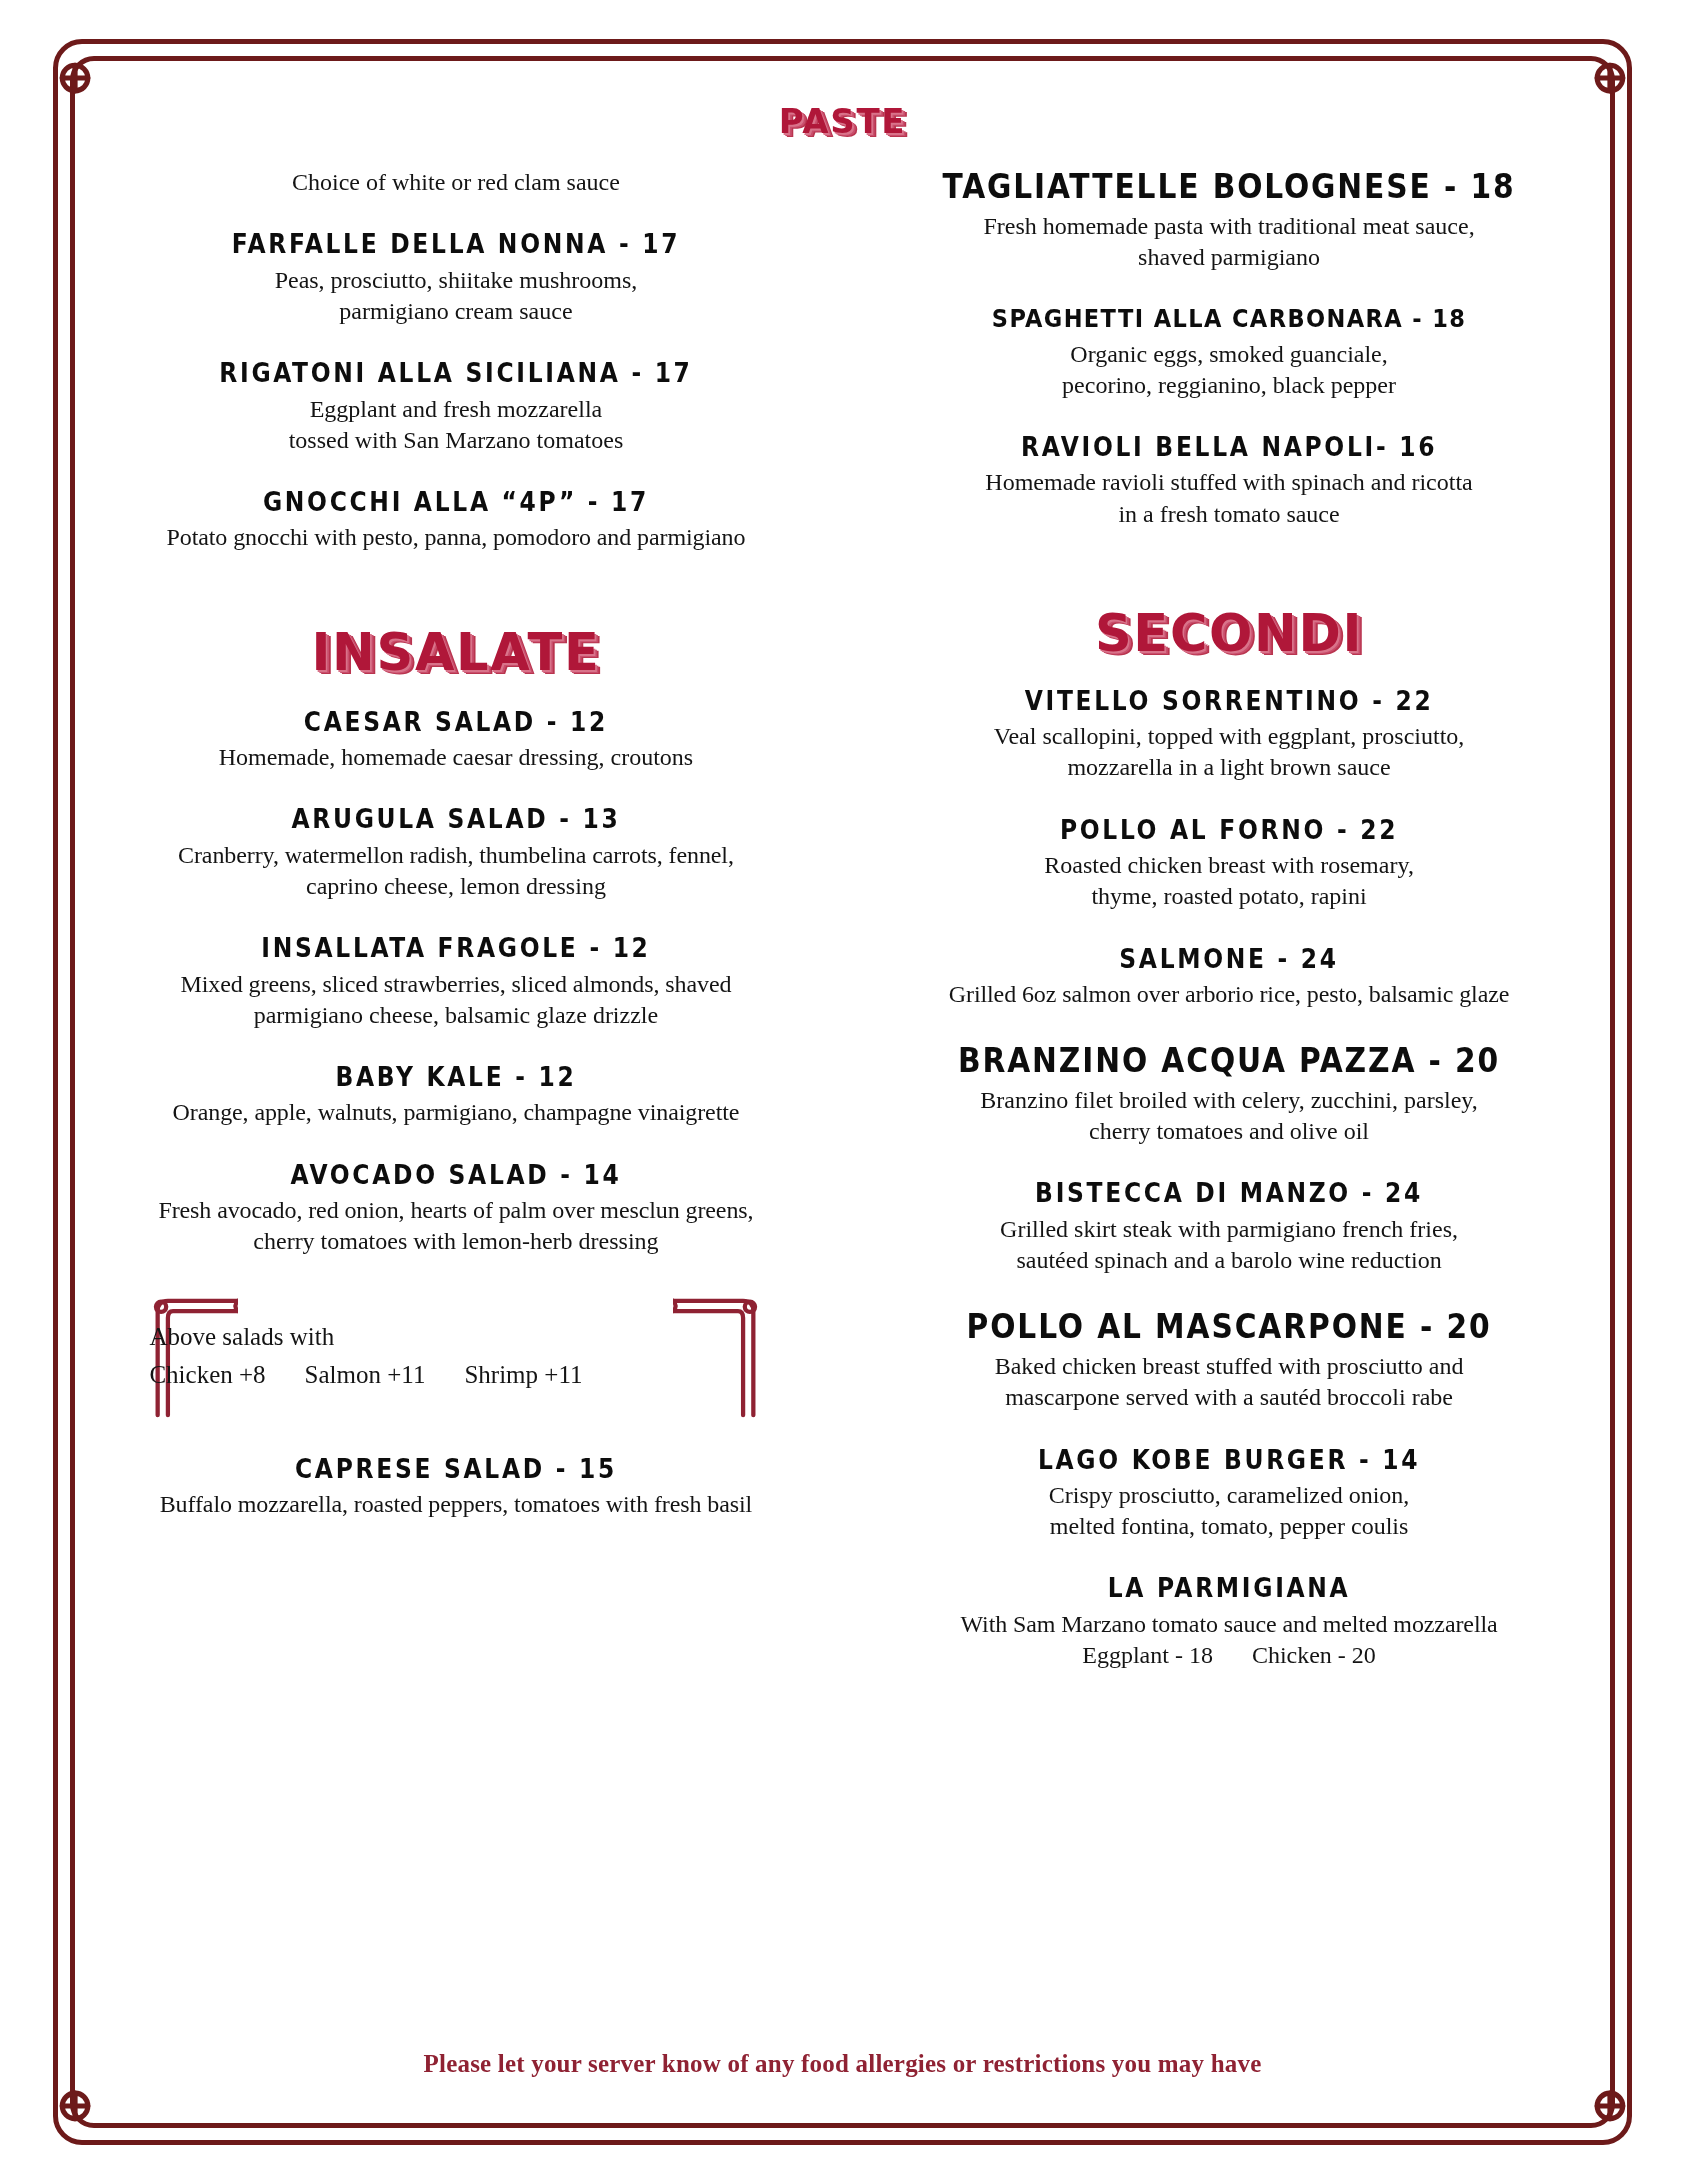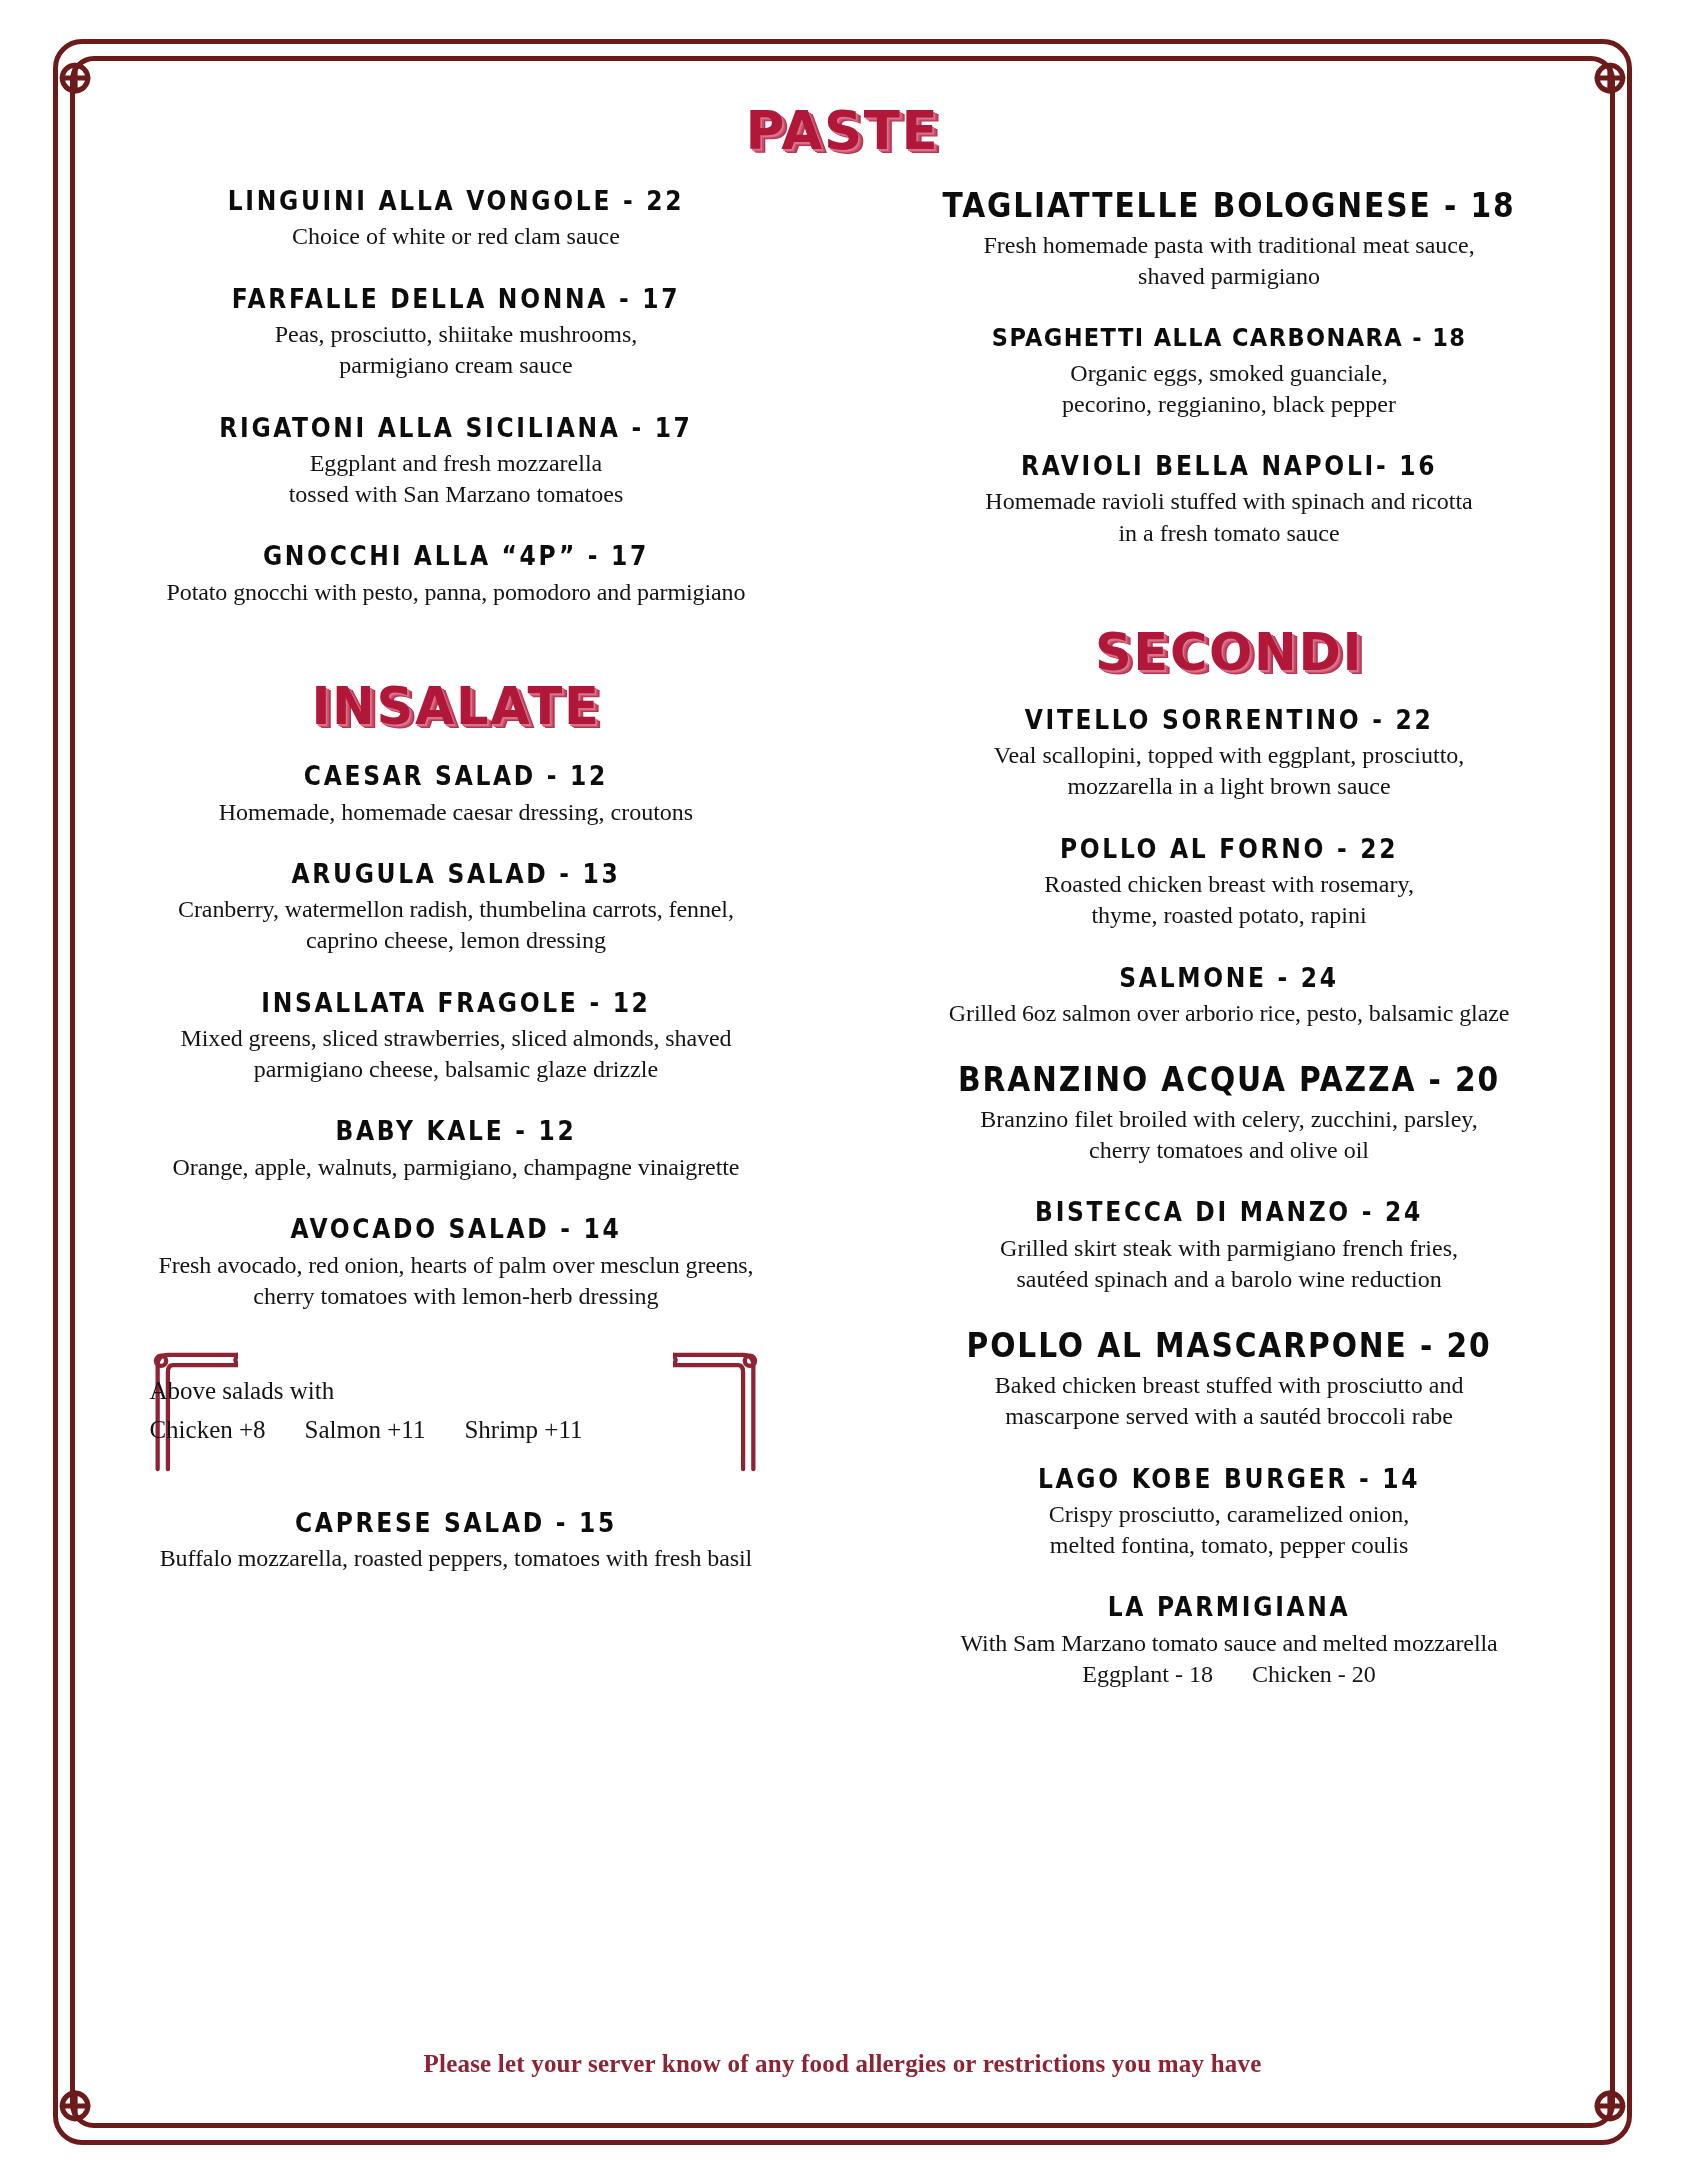--- a/index.html
+++ b/index.html
@@ -81,21 +81,21 @@
     color: #b01739;
     letter-spacing: 1.7px;
     line-height: 1;
     position: relative;
     text-shadow:
        1.7px 1.7px 0 #d9738a,
        3.4px 3.4px 0 #c94e6c,
        5.1px 4.3px 0 #b9354f;
   }
   .title-paste {
-    font-size: 53px;
+    font-size: 34px;
     margin: 32px 0 29px 0;
   }
   .title-insalate {
     font-size: 51px;
     margin: 73px 0 29px 0;
   }
   .title-secondi {
     font-size: 51px;
     margin: 78px 0 27px 0;
   }
@@ -217,21 +217,20 @@
 <div class="page">
 
   <div class="section-title title-paste">PASTE</div>
 
   <div class="columns">
 
     <div class="col col-left">
 
 
       <div class="item">
-        <div class="item-name">LINGUINI ALLA VONGOLE - 22</div>
         <div class="item-desc">Choice of white or red clam sauce</div>
       </div>
 
       <div class="item">
         <div class="item-name">FARFALLE DELLA NONNA - 17</div>
         <div class="item-desc">Peas, prosciutto, shiitake mushrooms,</div>
         <div class="item-desc">parmigiano cream sauce</div>
       </div>
 
       <div class="item">

